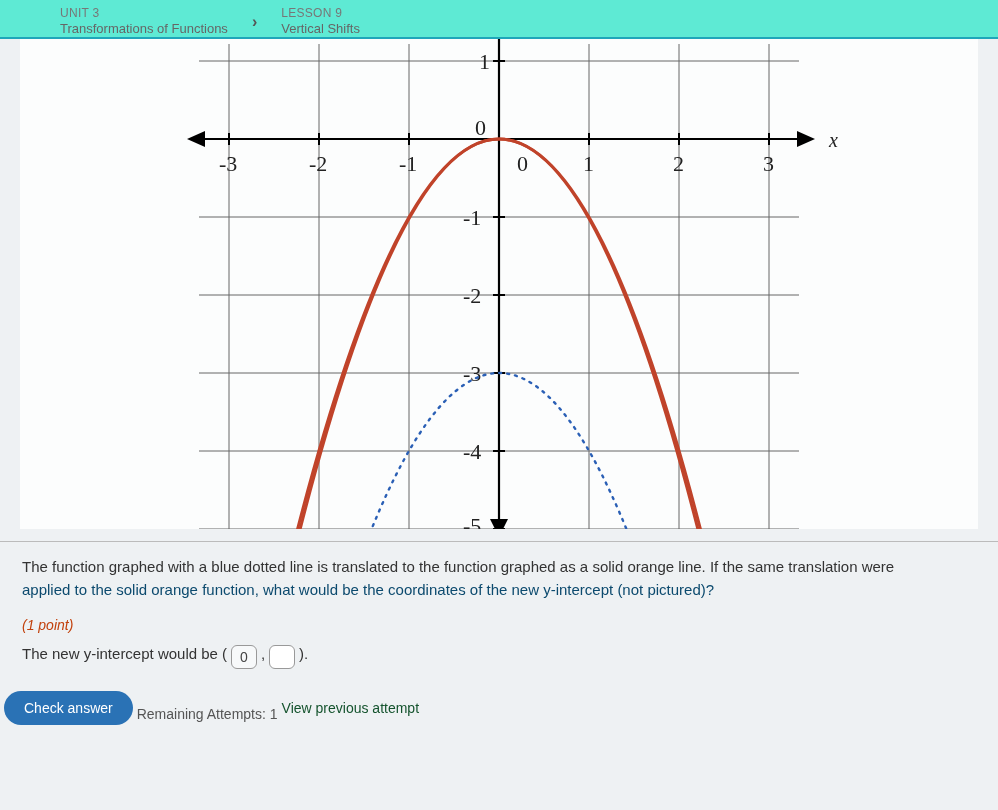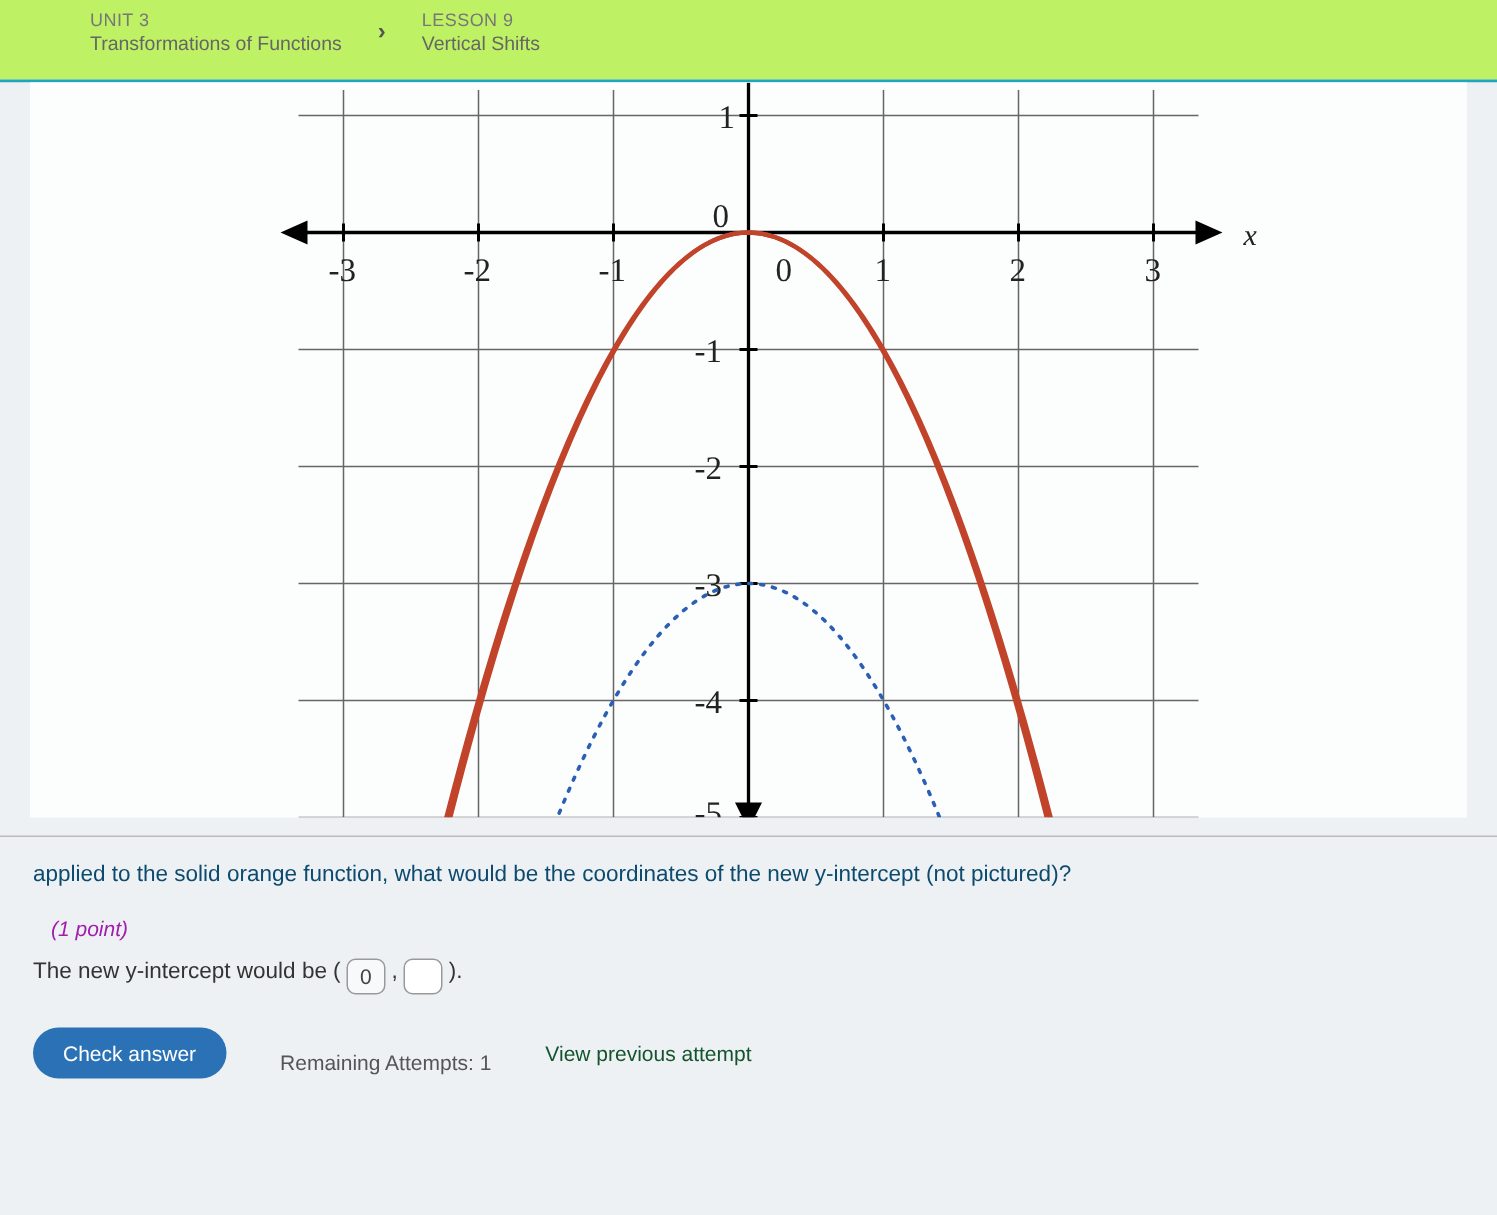--- a/index.html
+++ b/index.html
@@ -7,22 +7,22 @@
     font-family: Arial, Helvetica, sans-serif;
     background: #eef1f3;
     width: 998px;
     height: 810px;
     overflow: hidden;
     color: #333;
   }
   .header {
     display: flex;
     align-items: center;
-    padding: 6px 20px 16px 60px;
-    background: #bef264;
+    padding: 6px 20px 0 60px;
+    background: #5eead4;
     gap: 18px;
   }
   .crumb-block { display: flex; flex-direction: column; line-height: 1.25; }
   .crumb-top { font-size: 12px; color: #777; letter-spacing: .3px; }
   .crumb-bottom { font-size: 13px; color: #666; }
   .chevron { font-size: 16px; color: #555; font-weight: bold; padding: 0 6px; }
   .back-btn {
     display: inline-flex; align-items: center; gap: 8px;
     border: 1px solid #888; padding: 6px 12px; font-size: 13px;
     color: #444; background: #f2f4f6; margin-left: 20px; cursor: pointer;
@@ -39,29 +39,29 @@
   .chart-inner {
     background: #fcfdfd;
     position: relative;
     height: 490px;
     overflow: hidden;
   }
   svg.plot { display: block; margin: 0 auto; }
   .q-body { padding: 14px 22px 0 22px; }
   .q-text { font-size: 15px; color: #333; line-height: 1.5; }
   .q-text-2 { font-size: 15px; color: #0c4a6e; line-height: 1.5; }
-  .points { font-style: italic; font-size: 14px; color: #a21caf; margin-top: 16px; margin-left: 12px; }
+  .points { font-style: italic; font-size: 14px; color: #c2410c; margin-top: 16px; }
   .answer-row { margin-top: 12px; font-size: 15px; color: #333; display: flex; gap: 4px; }
   .pill {
     display: inline-flex; align-items: center; justify-content: center;
     min-width: 26px; height: 24px; border: 1px solid #999; border-radius: 6px;
     background: #f7f9fa; font-size: 14px; color: #444; padding: 0 6px;
   }
   .pill.input { background: #fff; cursor: text; }
-  .footer { display: flex; align-items: center; gap: 36px; margin-top: 22px; padding: 0 22px; }
+  .footer { display: flex; align-items: center; gap: 4px; margin-top: 22px; padding: 0 4px; }
   .check-btn {
     background: #2a72b5; color: #fff; border: none; border-radius: 18px;
     padding: 9px 20px; font-size: 14px; cursor: pointer;
   }
   .attempts { font-size: 14px; color: #555; margin-top: 12px; }
   .view-prev { font-size: 14px; color: #14532d; cursor: pointer; }
   .axis-label { font-family: 'Georgia', serif; font-style: italic; font-size: 20px; fill: #222; }
   .tick-label { font-family: Georgia, 'Times New Roman', serif; font-size: 22px; fill: #222; }
 </style>
 </head>
@@ -147,20 +147,21 @@
       <path d="M 150,535 Q 360,-335 570,535" fill="none" stroke="#c0432a" stroke-width="3"></path>
 
       <path d="M 150,524 Q 360,-324 570,524" fill="none" stroke="#c0432a" stroke-width="3"></path>
 
       <path d="M 222,517 Q 360,151 498,517" fill="none" stroke="#2a5fb5" stroke-width="2.4" stroke-dasharray="2 6" stroke-linecap="round"></path>
     </svg>
   </div>
 </div>
 
 <div class="q-body">
+  <div class="q-text">The function graphed with a blue dotted line is translated to the function graphed as a solid orange line. If the same translation were</div>
   <div class="q-text-2">applied to the solid orange function, what would be the coordinates of the new y-intercept (not pictured)?</div>
   <div class="points">(1 point)</div>
 
   <div class="answer-row">
     <span>The new y-intercept would be</span>
     <span>(</span>
     <span class="pill">0</span>
     <span>,</span>
     <span class="pill input">&nbsp;&nbsp;&nbsp;</span>
     <span>).</span>

